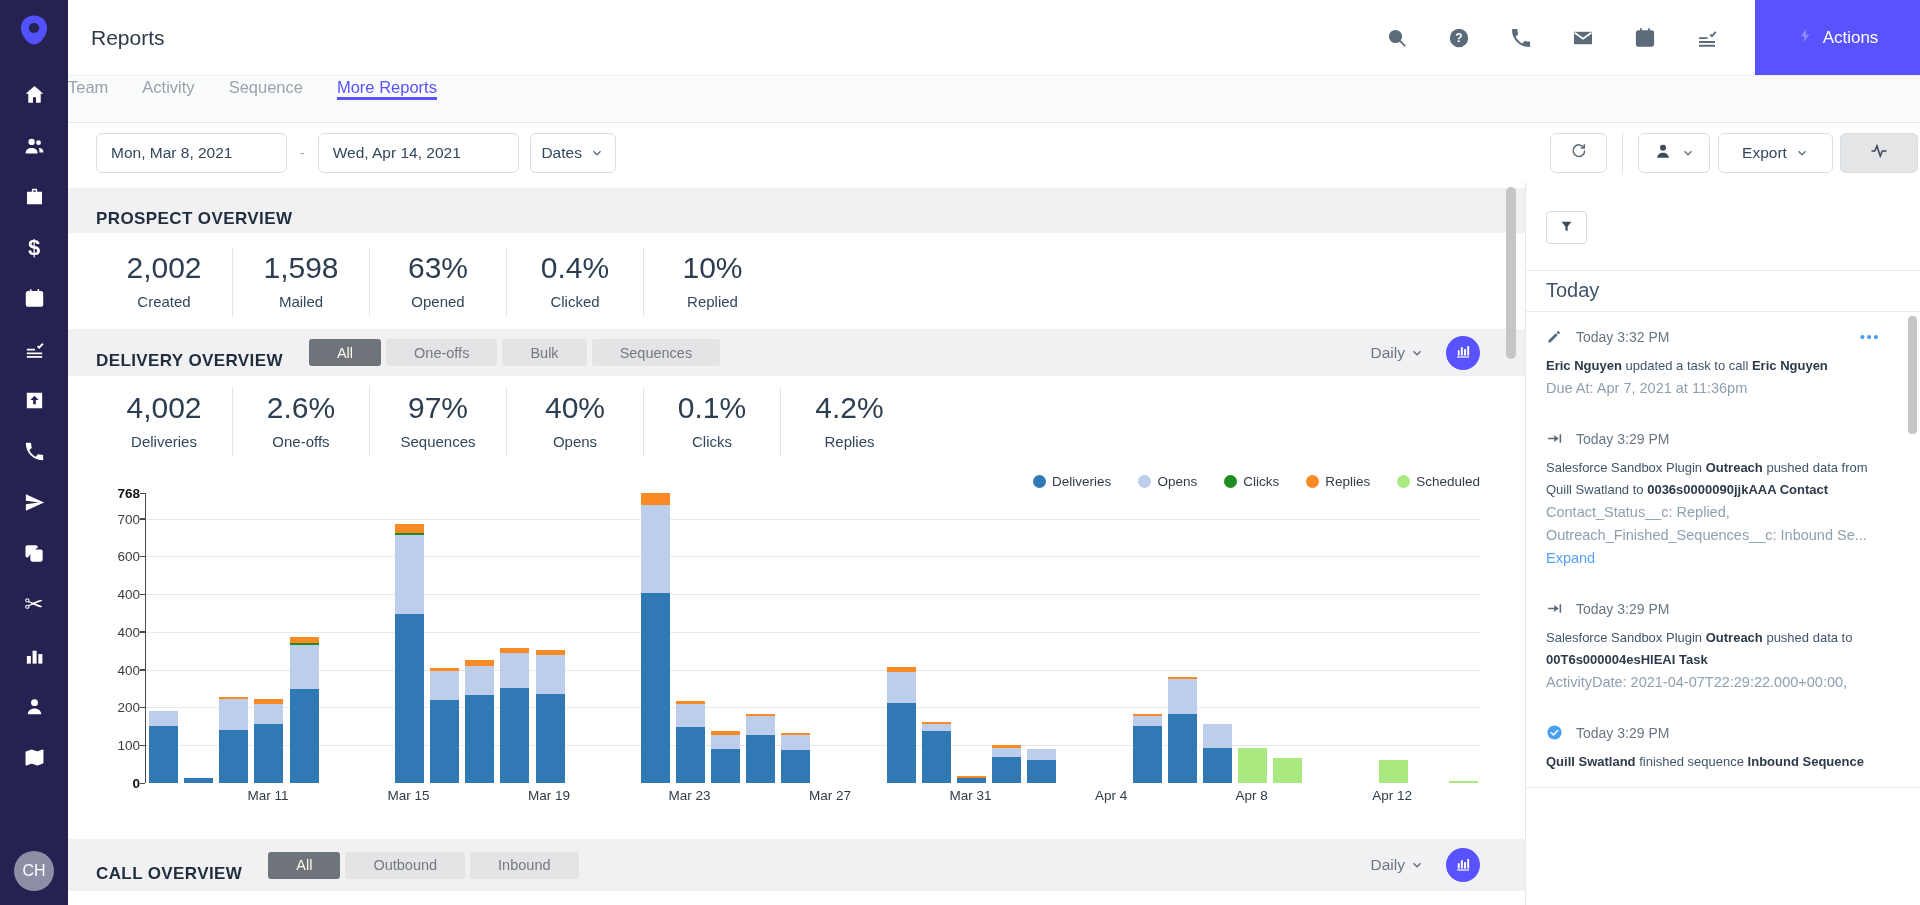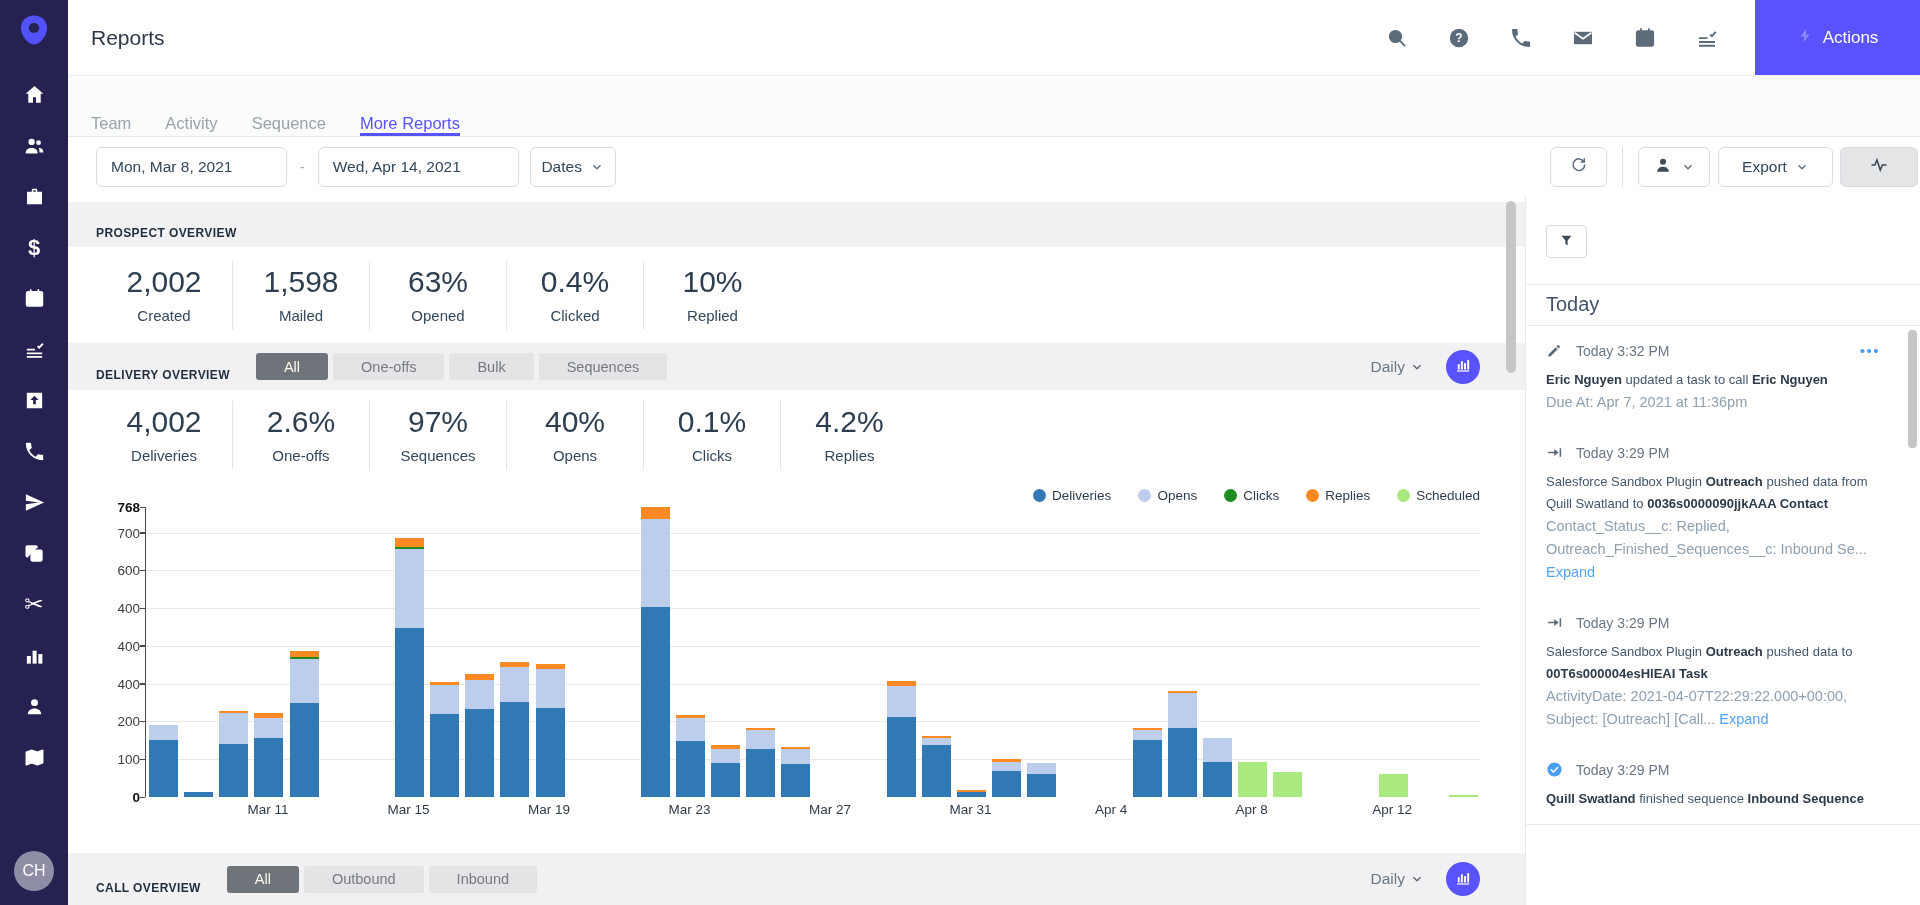--- a/index.html
+++ b/index.html
@@ -25,22 +25,22 @@
   .page-title { font-size:21px; color:#2e3a48; margin-left:23px; }
   .topbar-right { margin-left:auto; display:flex; align-items:center; height:100%; }
   .top-icons { display:flex; align-items:center; gap:38px; margin-right:36px; }
   .top-icon { width:24px; height:24px; color:#5c6b7a; cursor:pointer; }
   .top-icon svg { width:24px; height:24px; fill:currentColor; }
   .actions-btn { height:75px; width:165px; background:#5952ff; color:#fff; border:none;
     font-size:17px; display:flex; align-items:center; justify-content:center; gap:9px; cursor:pointer;
     font-family:"Liberation Sans", sans-serif; }
   .actions-btn svg { width:17px; height:17px; fill:#8d88ff; }
 
-  .tabs { height:62px; background:#fafbfb; border-top:1px solid #eceeef; border-bottom:1px solid #e6e8ea;
-    display:flex; align-items:flex-end; padding-left:23px; gap:34px; flex:none; }
+  .tabs { height:48px; background:#fafbfb; border-top:1px solid #eceeef; border-bottom:1px solid #e6e8ea;
+    display:flex; align-items:flex-start; gap:34px; flex:none; }
   .tab { display:flex; align-items:center; font-size:16.5px; color:#9aa3ab; cursor:pointer;
     border-bottom:3px solid transparent; padding-top:2px; }
   .tab.active { color:#5952ff; border-bottom-color:#5952ff; }
 
   .toolbar { height:59px; display:flex; align-items:center; padding-left:28px; flex:none; background:#fff; }
   .date-input { height:40px; border:1px solid #d9dde1; border-radius:6px; background:#fff;
     font-size:15.5px; color:#33475b; padding:0 14px; display:flex; align-items:center; cursor:text; }
   .date-start { width:191px; }
   .date-end { width:201px; margin-left:13px; }
   .range-sep { color:#9aa3ab; margin-left:13px; font-size:14px; }
@@ -57,21 +57,21 @@
   .owner-btn { width:72px; margin-right:8px; }
   .owner-btn .p-icon svg { width:20px; height:20px; fill:#3d4a57; }
   .export-btn { width:115px; margin-right:7px; }
   .pulse-btn { width:78px; background:#e4e5e7; border-color:#d9dde1; color:#3d4a57; }
   .pulse-btn svg { width:20px; height:20px; stroke:currentColor; fill:none; stroke-width:1.9; }
 
   .content-row { flex:1; display:flex; min-height:0; }
   .content { width:1457px; flex:none; position:relative; overflow:hidden; background:#fff; }
 
   .band { height:45px; background:#f1f1f3; display:flex; align-items:center; padding:0 45px 0 28px; }
-  .band-title { font-size:12px; font-weight:bold; letter-spacing:0.4px; color:#1f2d3d;margin-top:17px; }
+  .band-title { font-size:17px; font-weight:bold; letter-spacing:0.4px; color:#1f2d3d;margin-top:17px; }
   .seg-group { display:flex; gap:5px; margin-left:26px; }
   .seg { height:27px; padding:0 28px; border-radius:3px; background:#e4e4e6; color:#737a80;
     font-size:14.5px; display:flex; align-items:center; border:none; cursor:pointer;
     font-family:"Liberation Sans", sans-serif; }
   .seg.active { background:#6f747b; color:#fdf8ec; }
   .band-right { margin-left:auto; display:flex; align-items:center; gap:22px; }
   .interval { font-size:15.5px; color:#6b7684; display:flex; align-items:center; gap:5px; cursor:pointer; }
   .chart-circle-btn { width:34px; height:34px; border-radius:50%; background:#5952ff; border:none;
     display:flex; align-items:center; justify-content:center; cursor:pointer; }
   .chart-circle-btn svg { width:18px; height:18px; fill:#fff; }
@@ -649,21 +649,20 @@
               <div class="entry-head">
                 <span class="entry-icon"><svg viewBox="0 0 24 24">
                     <path d="M3 10.8h8.6V6.9L18 12l-6.4 5.1v-3.9H3z"></path>
                     <rect x="19.2" y="6" width="2.2" height="12"></rect>
                   </svg></span>
                 <span class="entry-time">Today 3:29 PM</span>
               </div>
               <div class="entry-body"><span>Salesforce Sandbox Plugin </span><b>Outreach</b><span> pushed data to </span><b>00T6s000004esHlEAI Task</b></div>
               <div class="entry-meta">
                 <div>ActivityDate: 2021-04-07T22:29:22.000+00:00,</div>
-                <div>Subject: [Outreach] [Call... <span class="expand-link">Expand</span></div>
               </div>
             </div>
             <div class="feed-entry">
               <div class="entry-head">
                 <span class="entry-icon"><svg viewBox="0 0 24 24">
                     <circle cx="12" cy="12" r="10" fill="#4a9ff5"></circle>
                     <path d="m7.4 12.4 3.1 3.1 6.1-6.3" stroke="#fff" stroke-width="2.1" fill="none" stroke-linecap="round" stroke-linejoin="round"></path>
                   </svg></span>
                 <span class="entry-time">Today 3:29 PM</span>
               </div>

